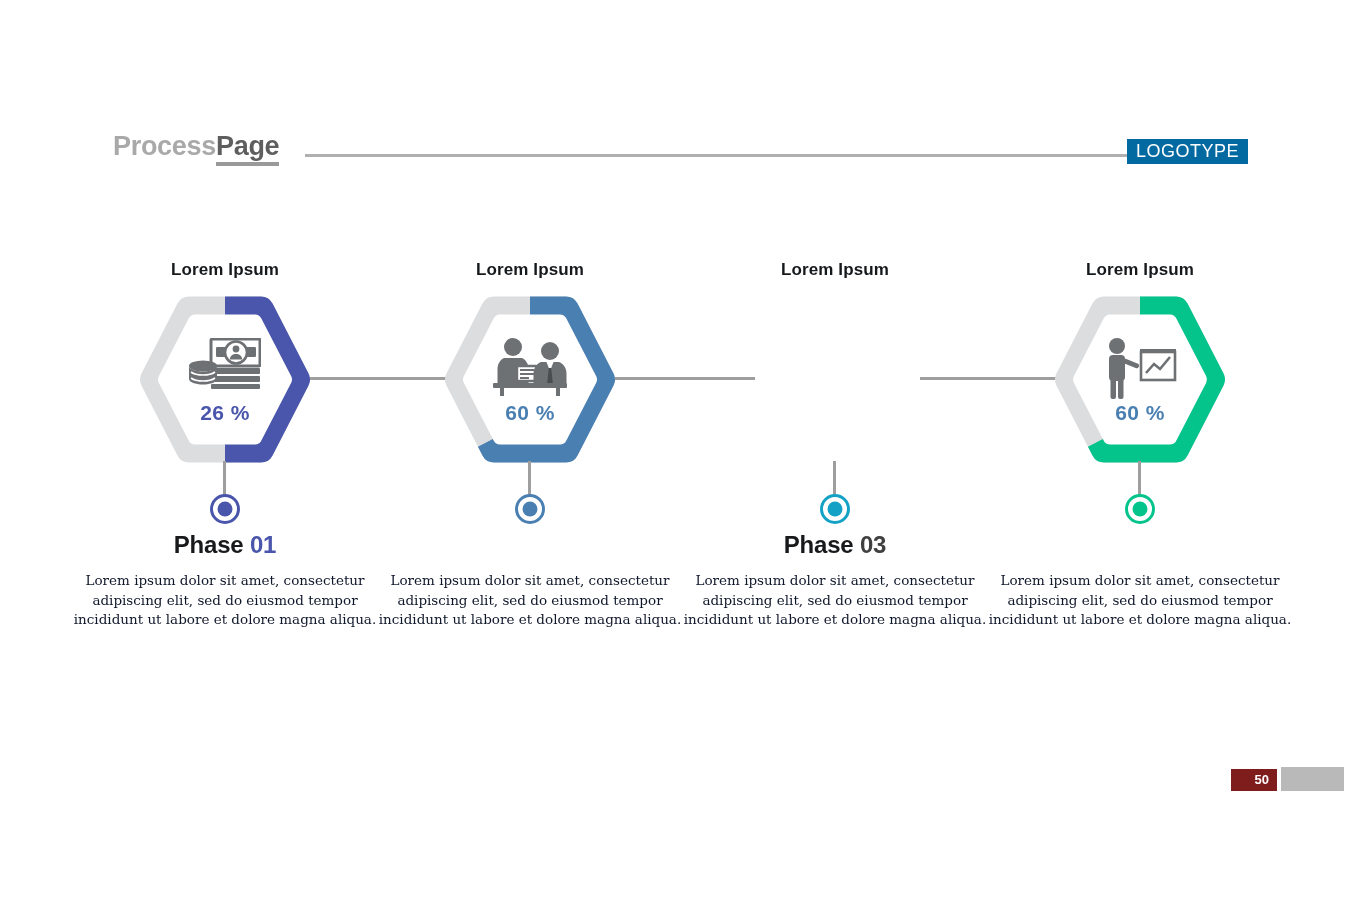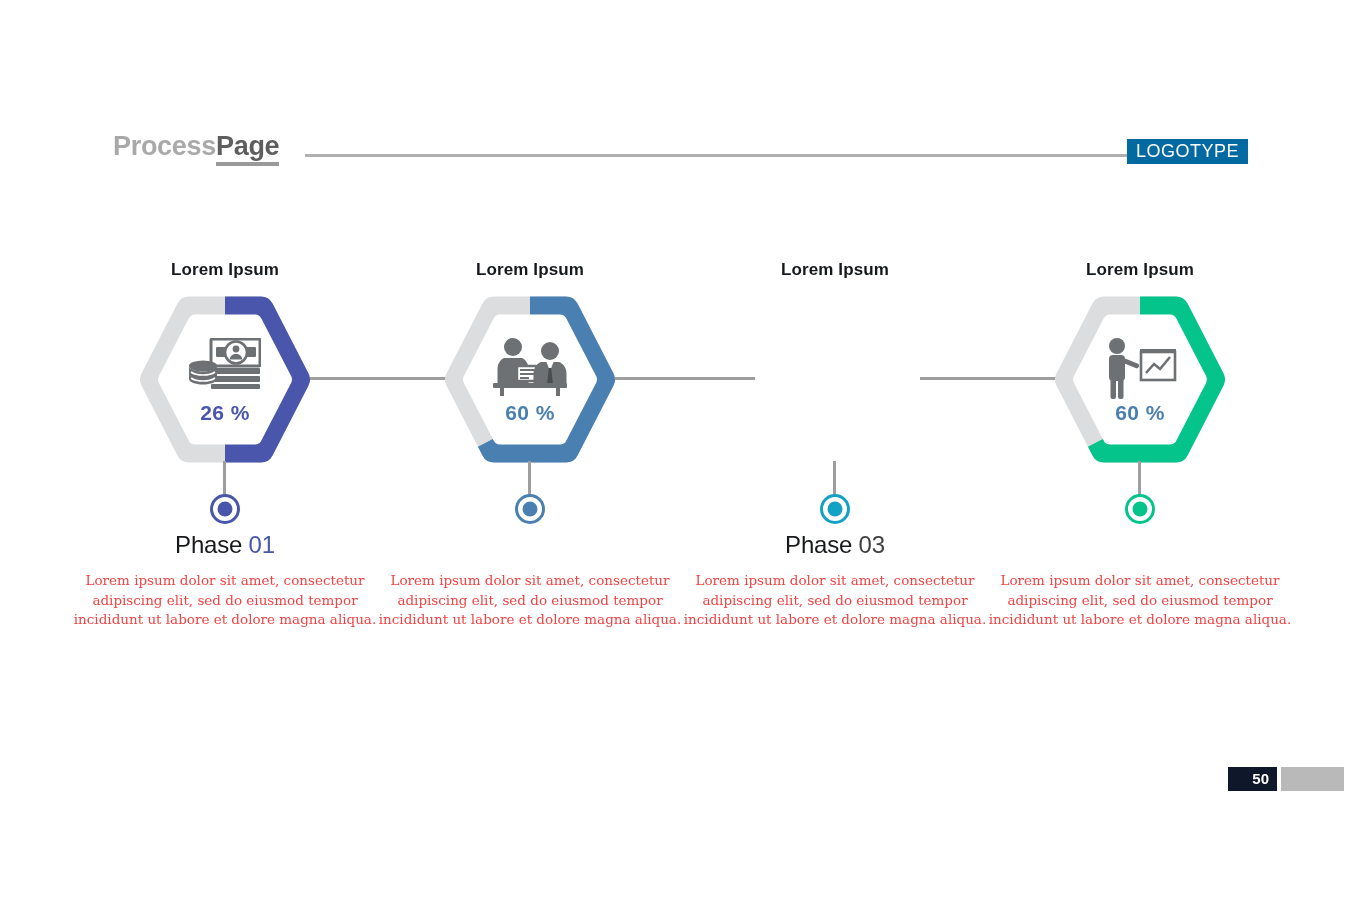--- a/index.html
+++ b/index.html
@@ -169,54 +169,54 @@
     background: currentColor;
   }
 
   .phase-label {
     position: absolute;
     top: 296px;
     left: 0;
     width: 306px;
     text-align: center;
     font-size: 24px;
-    font-weight: normal;
+    font-weight: bold;
     letter-spacing: -0.2px;
     white-space: nowrap;
   }
   .phase-label .p-word { color: #17191b; }
 
   .phase-body {
     position: absolute;
     top: 336px;
     left: 0;
     width: 306px;
     text-align: center;
     font-size: 14.5px;
     line-height: 19.5px;
-    color: #ef4444;
+    color: #0f172a;
     font-family: "DejaVu Serif", serif;
     font-size: 13.5px;
   }
 
   
   #footer {
     position: absolute;
     left: 0;
     bottom: 0;
     width: 1360px;
     height: 150px;
   }
   #page-num {
     position: absolute;
     right: 83px;
     bottom: 115px;
-    background: #0f172a;
+    background: #7f1d1d;
     color: #ffffff;
-    font-size: 15px;
+    font-size: 13px;
     font-weight: bold;
     padding: 4px 8px 5px 24px;
     line-height: 1;
   }
   #footer-bar {
     position: absolute;
     right: 16px;
     bottom: 115px;
     width: 63px;
     height: 24px;

